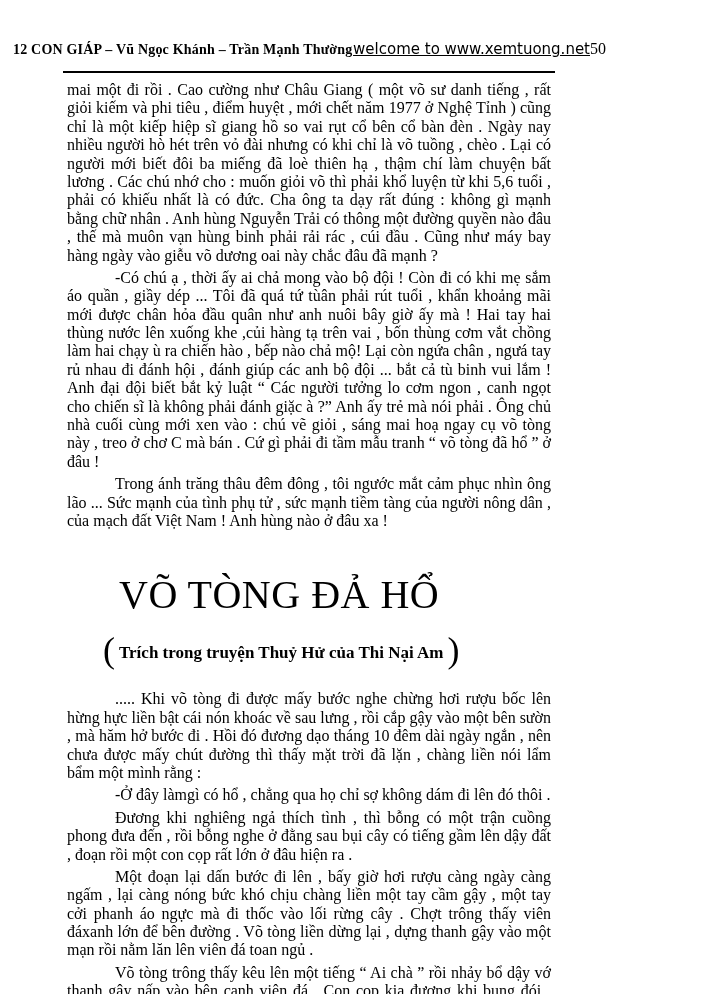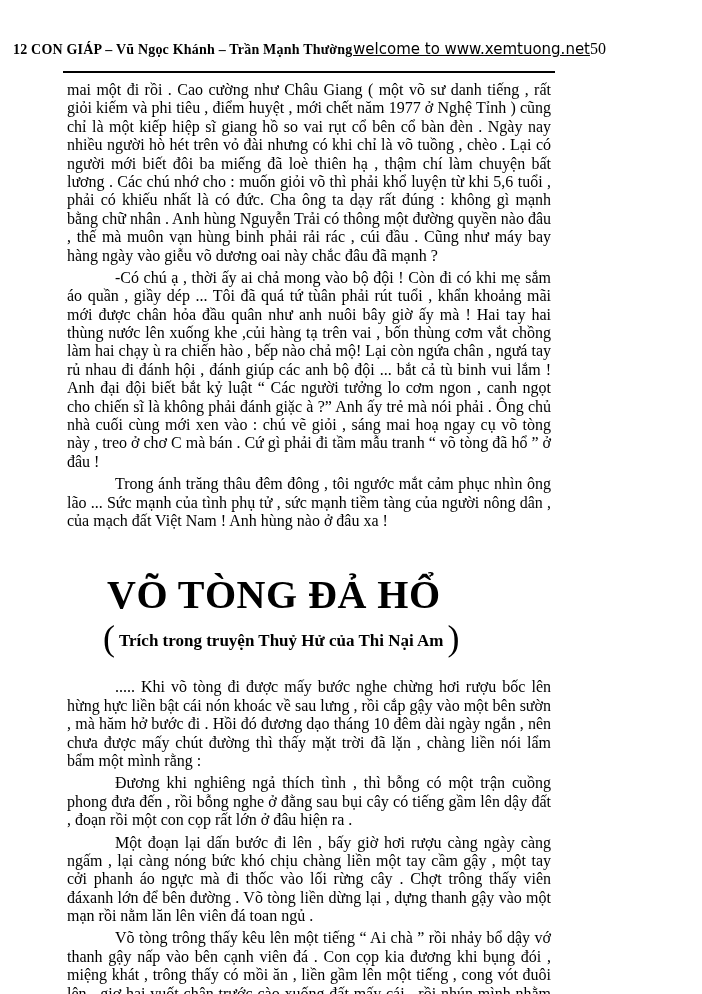--- a/index.html
+++ b/index.html
@@ -44,23 +44,23 @@
     margin: 8px 61px 0 63px;
     font-size: 16px;
     line-height: 1.15;
     text-align: justify;
   }
   .content p { margin: 4px; text-indent: 48px; }
   .content p.noindent { text-indent: 0; }
   .signature { font-weight: bold; }
   .story-head { margin: 42px 0 0 40px; text-align: left; }
   .story-title {
-    margin: 4px;
+    margin: 16px;
     font-size: 40px;
-    font-weight: bold;
+    font-weight: normal;
     line-height: 1.15;
     letter-spacing: 0.5px;
     white-space: nowrap;
   }
   .subtitle {
     margin-top: 2px;
     display: flex;
     align-items: center;
     text-indent: 0;
   }
@@ -95,18 +95,19 @@
     <div class="story-head">
       <h1 class="story-title">VÕ TÒNG ĐẢ HỔ</h1>
       <div class="subtitle">
         <span class="paren">(</span>
         <span class="sub-text">Trích trong truyện Thuỷ Hử của Thi Nại Am</span>
         <span class="paren">)</span>
       </div>
     </div>
 
     <p class="first-after-head">..... Khi võ tòng đi được mấy bước nghe chừng hơi rượu bốc lên hừng hực liền bật cái nón khoác về sau lưng , rồi cắp gậy vào một bên sườn , mà hăm hở bước đi . Hồi đó đương dạo tháng 10 đêm dài ngày ngắn , nên chưa được mấy chút đường thì thấy mặt trời đã lặn , chàng liền nói lẩm bẩm một mình rằng :</p>
+    <p>-Ở đây làmgì có hổ , chẳng qua họ chỉ sợ không dám đi lên đó thôi .</p>
     <p>Đương khi nghiêng ngả thích tình , thì bỗng có một trận cuồng phong đưa đến , rồi bỗng nghe ở đằng sau bụi cây có tiếng gầm lên dậy đất , đoạn rồi một con cọp rất lớn ở đâu hiện ra .</p>
     <p>Một đoạn lại dấn bước đi lên , bấy giờ hơi rượu càng ngày càng ngấm , lại càng nóng bức khó chịu chàng liền một tay cầm gậy , một tay cởi phanh áo ngực mà đi thốc vào lối rừng cây . Chợt trông thấy viên đáxanh lớn để bên đường . Võ tòng liền dừng lại , dựng thanh gậy vào một mạn rồi nằm lăn lên viên đá toan ngủ .</p>
     <p>Võ tòng trông thấy kêu lên một tiếng “ Ai chà ” rồi nhảy bổ dậy vớ thanh gậy nấp vào bên cạnh viên đá . Con cọp kia đương khi bụng đói , miệng khát , trông thấy có mồi ăn , liền gầm lên một tiếng , cong vót đuôi lên , giơ hai vuốt chân trước cào xuống đất mấy cái , rồi nhún mình nhằm nơi võ tòng nấp mà nhảy vọt xuống đánh sầm một cái , khác nào như đất lỡ trời long vậy .</p>
 
   </div>
 </div>
 
 </body></html>

